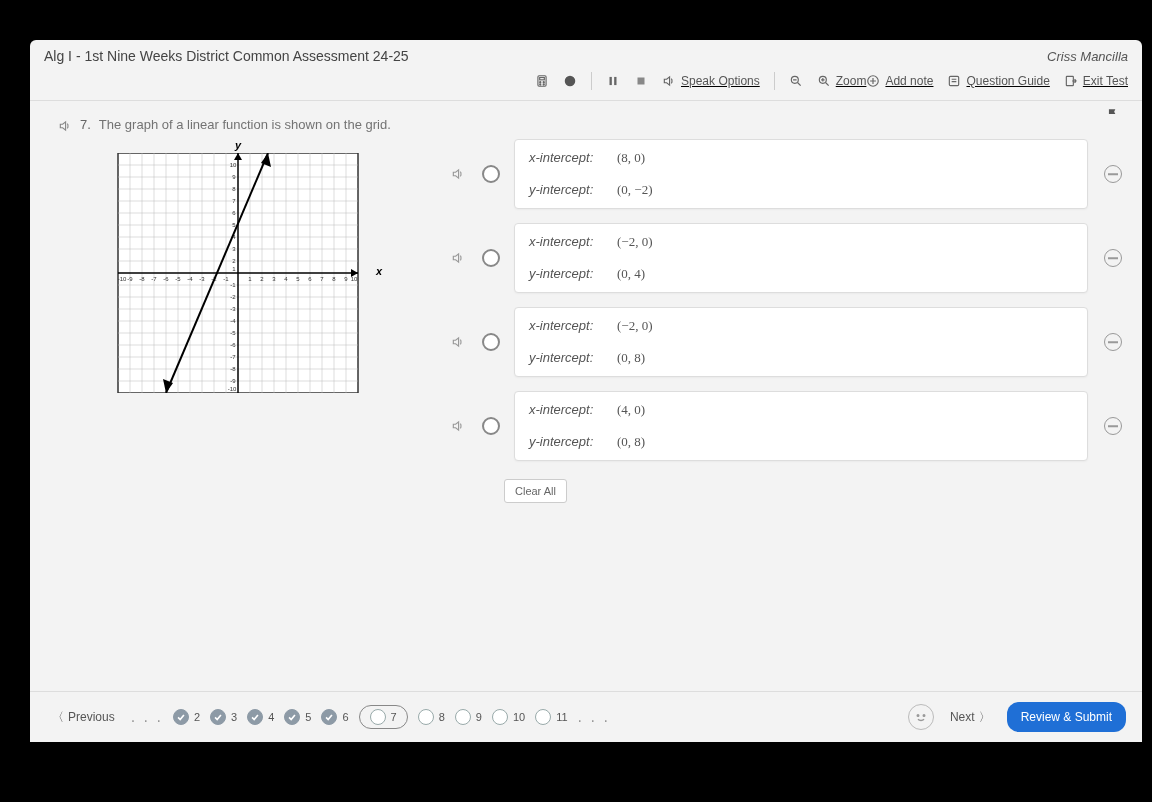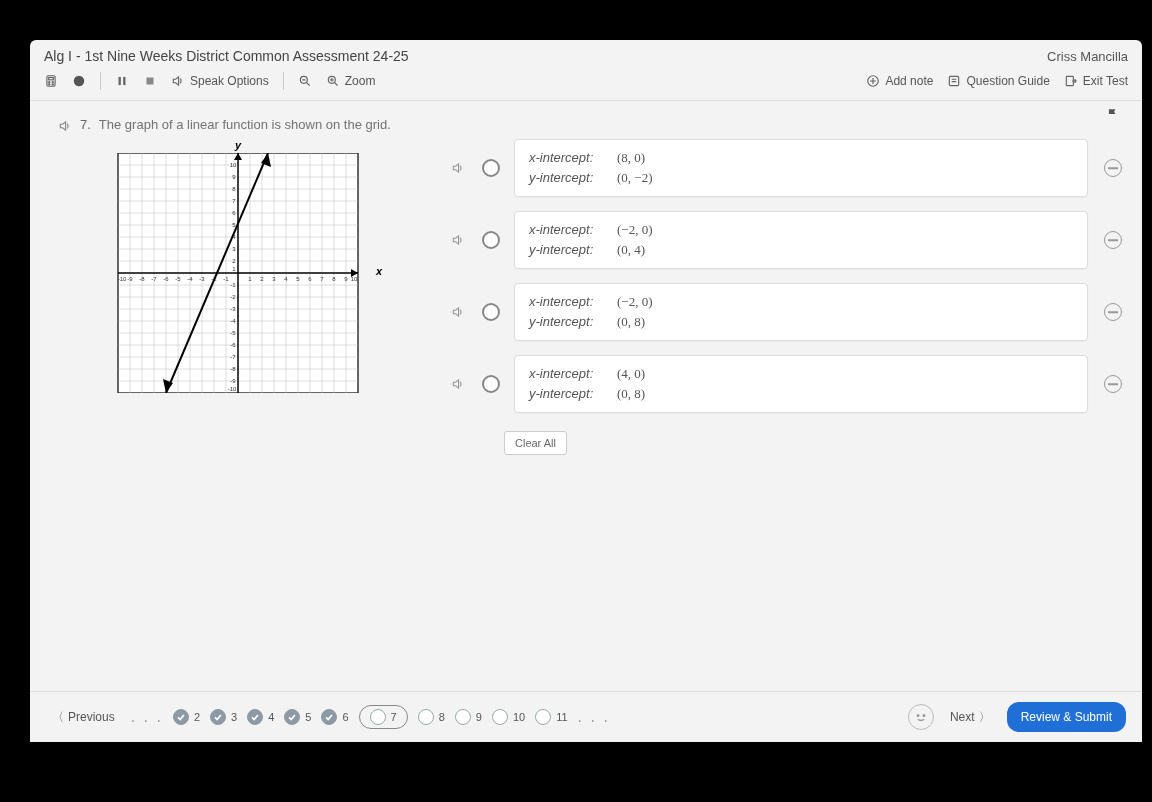--- a/index.html
+++ b/index.html
@@ -7,22 +7,22 @@
   body { background: #111; }
   .outer { position: absolute; top: 0; left: 0; width: 1152px; height: 802px; background: #000; }
   .screen {
     position: absolute; top: 40px; left: 30px; right: 10px; bottom: 60px;
     background: #f3f3f3; border-radius: 6px 6px 0 0; overflow: hidden;
     display: flex; flex-direction: column;
   }
   
   .hdr1 { display:flex; align-items:center; justify-content:space-between; padding:8px 14px 4px 14px; }
   .title { font-size: 14px; color:#444; }
-  .student { font-size:13px; color:#555; }
-  .hdr2 { display:flex; align-items:center; justify-content:space-between; padding:4px 14px 10px 14px; border-bottom:1px solid #ddd; }
+  .student { font-size:13px; color:#555; font-style: italic; }
+  .hdr2 { display:flex; align-items:center; justify-content:flex-end; padding:4px 14px 10px 14px; border-bottom:1px solid #ddd;text-decoration:underline; }
   .toolbar-left, .toolbar-right { display:flex; align-items:center; gap:14px; }
   .tbtn { display:flex; align-items:center; gap:5px; font-size:12px; color:#555; cursor:pointer; }
   .sep { width:1px; height:18px; background:#ccc; }
   .ic { width:14px; height:14px; display:inline-flex; align-items:center; justify-content:center; }
   .ic svg { width:100%; height:100%; }
   
   .main { flex:1; position:relative; padding: 16px 18px 8px 28px; }
   .flag { position:absolute; top:6px; right:22px; }
   .qrow { display:flex; align-items:flex-start; gap:8px; margin-bottom:6px; }
   .qnum { font-size:13px; color:#666; }
@@ -33,21 +33,21 @@
   .ylabel { font-size:11px; font-style:italic; font-weight:bold; margin-bottom:2px; }
   .graphwrap { position:relative; }
   .subq { font-size:12.5px; color:#555; margin-top:10px; text-align:center; }
   .subq .mi { font-style:italic; }
   .rightcol { flex:1; display:flex; flex-direction:column; gap:14px; }
   .choice { display:flex; align-items:center; gap:14px; }
   .choice-speaker { width:20px; display:flex; justify-content:center; }
   .radio { width:18px; height:18px; border:2px solid #888; border-radius:50%; background:#fff; cursor:pointer; }
   .choice-box {
     flex:1; background:#fff; border:1px solid #ddd; border-radius:4px;
-    padding:10px 14px; display:flex; flex-direction:column; gap:4px;
+    padding:10px 14px; display:flex; flex-direction:column; gap:16px;
     box-shadow: 0 1px 2px rgba(0,0,0,.04);
   }
   .choice-line { display:flex; gap:10px; font-size:13px; color:#555; align-items:baseline; }
   .choice-line .lbl { min-width:78px; font-style:italic; }
   .choice-line .val { font-family: "Times New Roman", serif; }
   .elim { width:22px; display:flex; justify-content:center; }
   .elim .c { width:18px; height:18px; border:1.5px solid #999; border-radius:50%; position:relative; }
   .elim .c::before { content:""; position:absolute; left:3px; right:3px; top:50%; height:1.5px; background:#999; transform:translateY(-50%); }
   .clearall {
     margin-top:4px; align-self:flex-start; margin-left:56px;

